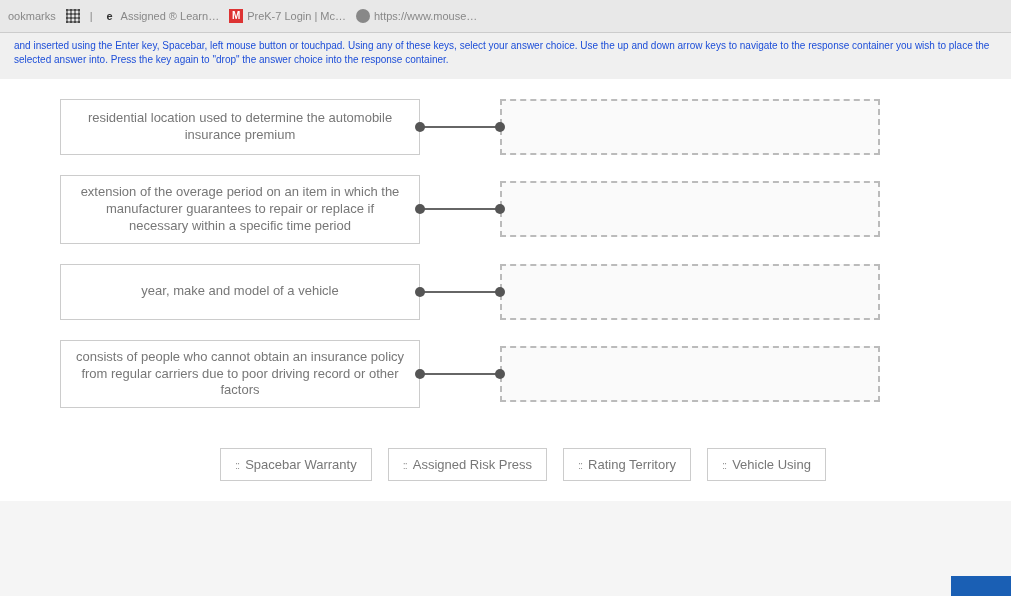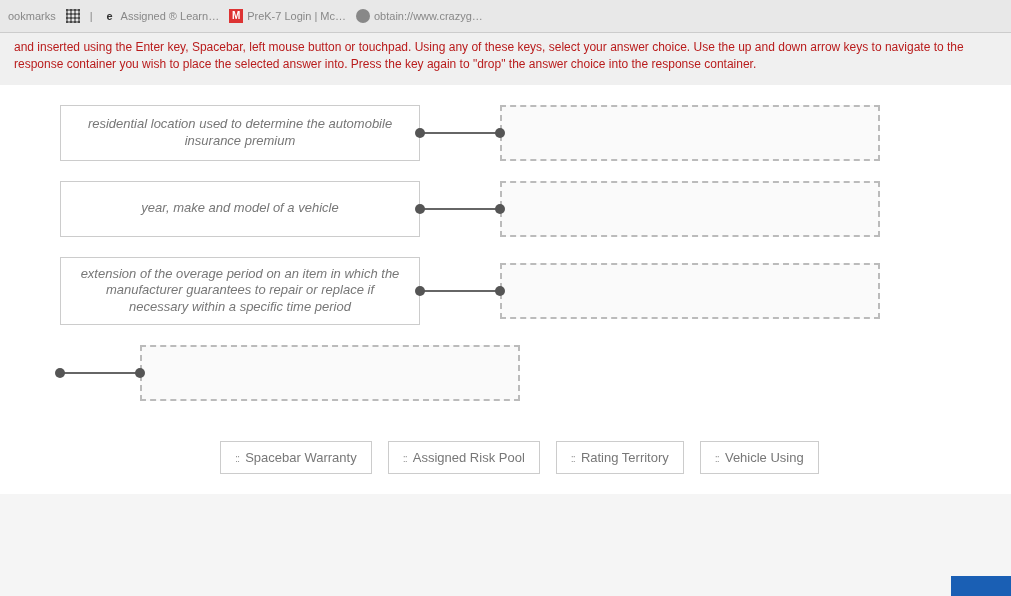--- a/index.html
+++ b/index.html
@@ -23,22 +23,22 @@
       gap: 10px;
     }
     .tab-item { display: flex; align-items: center; gap: 4px; }
     .favicon { width: 14px; height: 14px; display: inline-block; }
     .favicon.grid { background: repeating-linear-gradient(0deg,#888 0 2px,transparent 2px 4px), repeating-linear-gradient(90deg,#888 0 2px,transparent 2px 4px); background-blend-mode: multiply; }
     .favicon.e { color:#333; font-weight:bold; font-size:11px; text-align:center; line-height:14px; }
     .favicon.m { background:#d33; color:#fff; font-weight:bold; font-size:10px; text-align:center; line-height:14px; }
     .favicon.s { background:#888; border-radius:50%; }
     .instructions {
       padding: 6px 14px 12px 14px;
-      font-size: 12px;
-      color: #b91c1c;
+      font-size: 10px;
+      color: #1d4ed8;
       line-height: 1.4;
       background: #f0f0f0;
     }
     .content {
       padding: 20px 40px 20px 60px;
       background: #fff;
     }
     .match-row {
       display: flex;
       align-items: center;
@@ -51,21 +51,20 @@
       border: 1px solid #ccc;
       background: #fff;
       display: flex;
       align-items: center;
       justify-content: center;
       text-align: center;
       padding: 8px 14px;
       font-size: 13px;
       color: #777;
       line-height: 1.3;
-      font-style: italic;
     }
     .connector {
       width: 80px;
       height: 2px;
       background: #666;
       position: relative;
       flex-shrink: 0;
     }
     .connector::before, .connector::after {
       content: "";
@@ -124,65 +123,68 @@
   <span class="tab-item">
     <span class="favicon e">e</span>
     <span>Assigned ® Learn…</span>
   </span>
   <span class="tab-item">
     <span class="favicon m">M</span>
     <span>PreK-7 Login | Mc…</span>
   </span>
   <span class="tab-item">
     <span class="favicon s"></span>
-    <span>obtain://www.crazyg…</span>
+    <span>https://www.mouse…</span>
   </span>
 </div>
 
 <div class="instructions">and inserted using the Enter key, Spacebar, left mouse button or touchpad. Using any of these keys, select your answer choice. Use the up and down arrow keys to navigate to the response container you wish to place the selected answer into. Press the key again to "drop" the answer choice into the response container.</div>
 
 <div class="content">
 
   <div class="match-row">
     <div class="definition-box">
       <span>residential location used to determine the automobile insurance premium</span>
     </div>
     <div class="connector"></div>
     <div class="drop-target"></div>
   </div>
 
   <div class="match-row">
     <div class="definition-box">
+      <span>extension of the overage period on an item in which the manufacturer guarantees to repair or replace if necessary within a specific time period</span>
+    </div>
+    <div class="connector"></div>
+    <div class="drop-target"></div>
+  </div>
+
+  <div class="match-row">
+    <div class="definition-box">
       <span>year, make and model of a vehicle</span>
     </div>
     <div class="connector"></div>
     <div class="drop-target"></div>
   </div>
 
   <div class="match-row">
     <div class="definition-box">
-      <span>extension of the overage period on an item in which the manufacturer guarantees to repair or replace if necessary within a specific time period</span>
+      <span>consists of people who cannot obtain an insurance policy from regular carriers due to poor driving record or other factors</span>
     </div>
-    <div class="connector"></div>
-    <div class="drop-target"></div>
-  </div>
-
-  <div class="match-row">
     <div class="connector"></div>
     <div class="drop-target"></div>
   </div>
 
   <div class="answer-bank">
     <div class="answer-chip">
       <span class="drag-handle">::</span>
       <span>Spacebar Warranty</span>
     </div>
     <div class="answer-chip">
       <span class="drag-handle">::</span>
-      <span>Assigned Risk Pool</span>
+      <span>Assigned Risk Press</span>
     </div>
     <div class="answer-chip">
       <span class="drag-handle">::</span>
       <span>Rating Territory</span>
     </div>
     <div class="answer-chip">
       <span class="drag-handle">::</span>
       <span>Vehicle Using</span>
     </div>
   </div>

